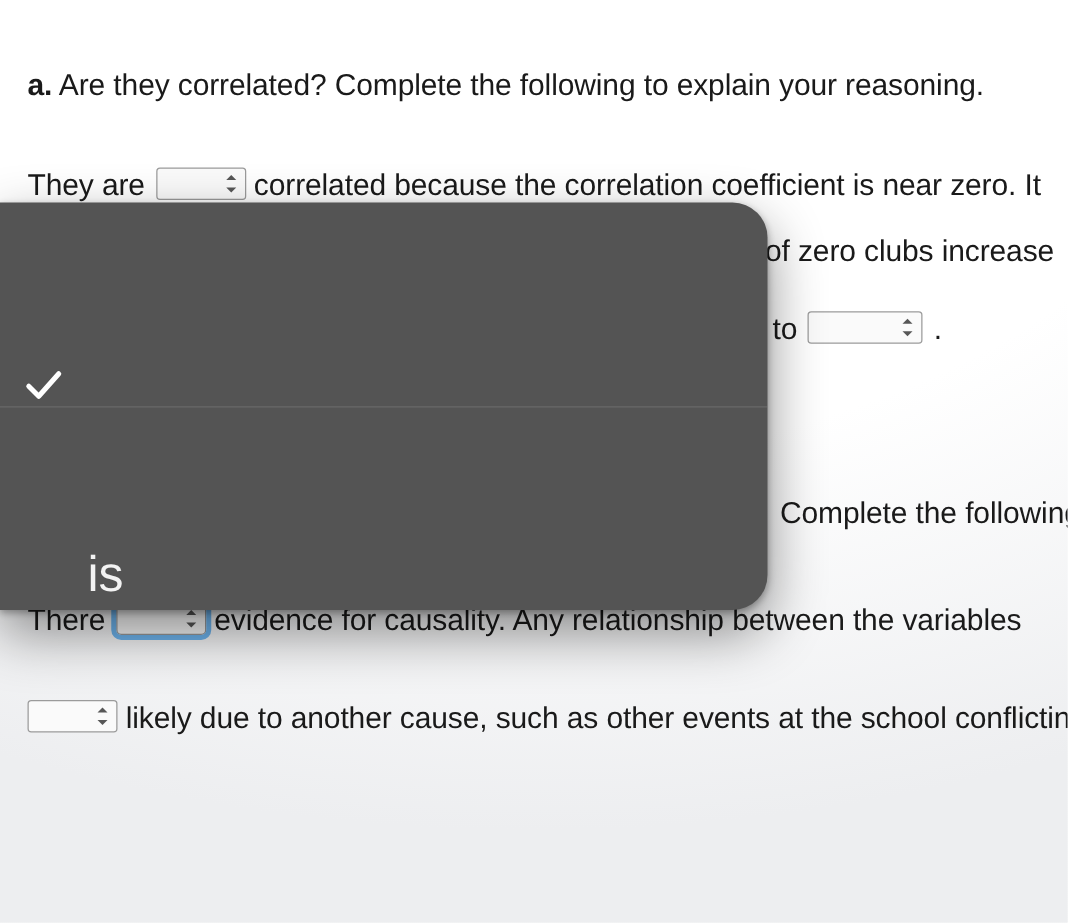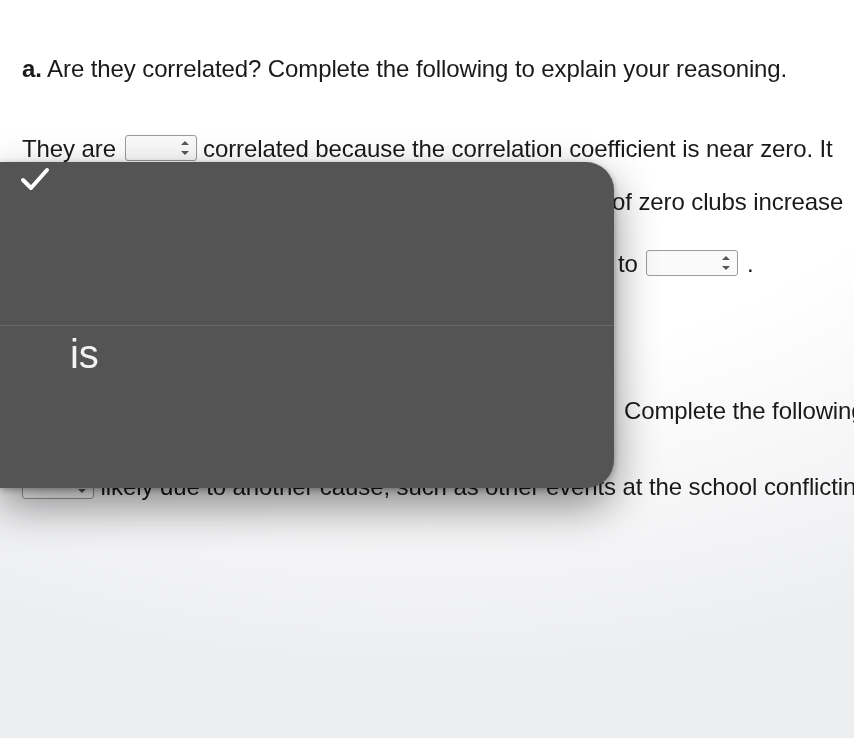--- a/index.html
+++ b/index.html
@@ -88,21 +88,21 @@
       border-radius: 0 28px 28px 0;
       box-shadow: 0 18px 44px rgba(0,0,0,0.45), 0 2px 6px rgba(0,0,0,0.3);
       color: #f3f3f3;
       display: flex;
       flex-direction: column;
       overflow: hidden;
     }
     .pop-row {
       flex: 1;
       display: flex;
-      align-items: flex-start;
+      align-items: flex-end;
       padding: 0 0 0 18px;
       font-size: 40px;
       font-weight: 400;
     }
     .pop-row + .pop-row { border-top: 1px solid rgba(255,255,255,0.12); }
     .pop-row.first { }
     .pop-row .lbl { padding-left: 52px; }
     .pop-row.first .lbl { padding-left: 0; }
 
     .check-icon {
@@ -143,20 +143,27 @@
     <span class="sel sel-right">
         <span class="caret"></span>
       </span>
     <span class="txt period">.</span>
   </div>
 
   <div class="row r4" style="padding-left: 602px;">
     <span class="txt">Complete the following</span>
   </div>
 
+  <div class="row r5">
+    <span class="txt">There</span>
+    <span class="sel sel-focused">
+        <span class="caret"></span>
+      </span>
+    <span class="txt">evidence for causality. Any relationship between the variables</span>
+  </div>
 
   <div class="row r6">
     <span class="sel" style="margin-left:0;">
         <span class="caret"></span>
       </span>
     <span class="txt">likely due to another cause, such as other events at the school conflicting</span>
   </div>
 
 
   <div class="popover">

